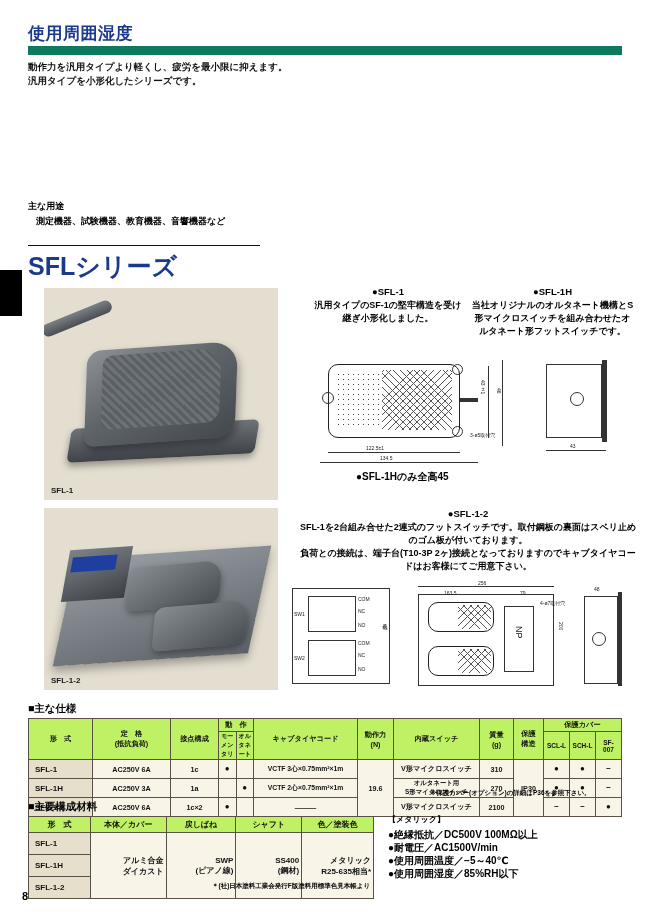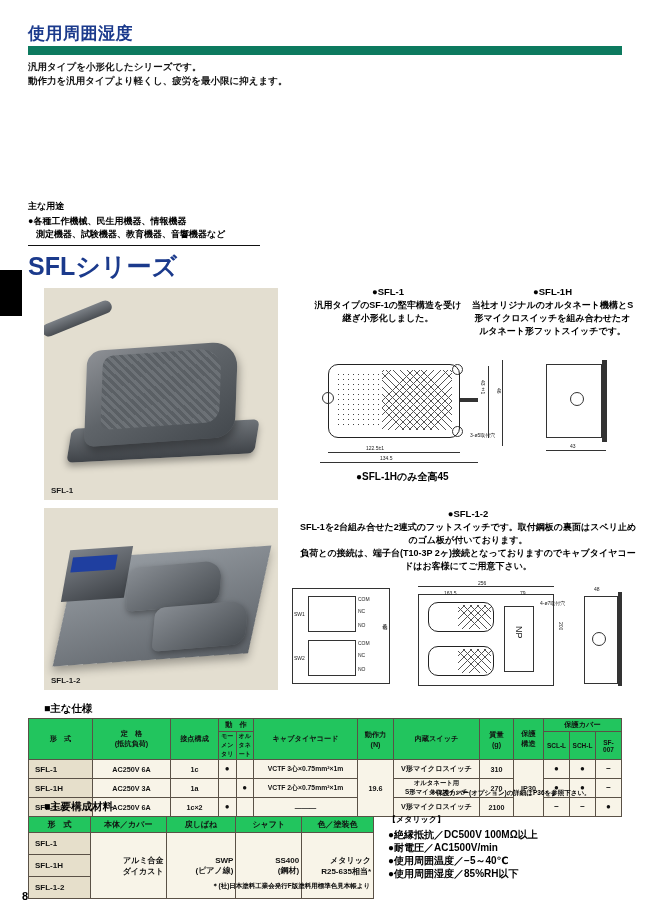--- a/index.html
+++ b/index.html
@@ -147,32 +147,32 @@
     background-size:5px 5px;
   }
   .diamond-field{
     position:absolute;
     background-image:
       repeating-linear-gradient(45deg,#555 0 .6px,transparent .6px 5px),
       repeating-linear-gradient(-45deg,#555 0 .6px,transparent .6px 5px);
   }
 
   
-  .sec-h{ position:absolute; font-size:10.5px; font-weight:bold;margin-left:16px; }
+  .sec-h{ position:absolute; font-size:10.5px; font-weight:bold; }
   #sec-spec{ left:28px; top:702px; }
   #sec-mat { left:28px; top:800px; }
 
   table{ border-collapse:collapse; position:absolute; }
   table td, table th{
     border:1px solid #5a5146;
     text-align:center; vertical-align:middle;
     font-weight:bold; color:#111;
     padding:0 2px;
   }
-  .t-head{ background:#22c55e; }
+  .t-head{ background:#bef264; }
   .t-model{ background:#e6dfcb; }
   .t-cell{ background:#f8f4e8; }
 
   #tbl-spec{ left:28px; top:718px; width:594px; font-size:7.2px; }
   #tbl-spec th{ font-size:7.2px; height:13px; }
   #tbl-spec td{ height:19px; }
   #tbl-spec .model{ font-size:8px; text-align:left; padding-left:6px; }
 
   #tbl-mat{ left:28px; top:816px; width:346px; font-size:8px; }
   #tbl-mat th{ height:16px; }
@@ -195,27 +195,26 @@
   .dot{ font-size:8px; line-height:1; }
 </style>
 </head>
 <body>
 
 <div class="page">
 
   <div class="hdr-title">使用周囲湿度</div>
   <div class="hdr-rule"></div>
   <div class="hdr-lead">
+    <div>動作力を汎用タイプより軽くし、疲労を最小限に抑えます。</div>
     <div>汎用タイプを小形化したシリーズです。</div>
-    <div>動作力を汎用タイプより軽くし、疲労を最小限に抑えます。</div>
   </div>
 
   <div class="uses">
     <div class="uses-h">主な用途</div>
-    <div class="uses-l">●各種工作機械、民生用機器、情報機器</div>
     <div class="uses-l indent">測定機器、試験機器、教育機器、音響機器など</div>
   </div>
 
   <div class="series-rule"></div>
   <div class="series-title">SFLシリーズ</div>
   <div class="blacktab"></div>
 
   <div class="photo" id="photo1">
     <div class="p1-cord"></div>
     <div class="p1-base"></div>

